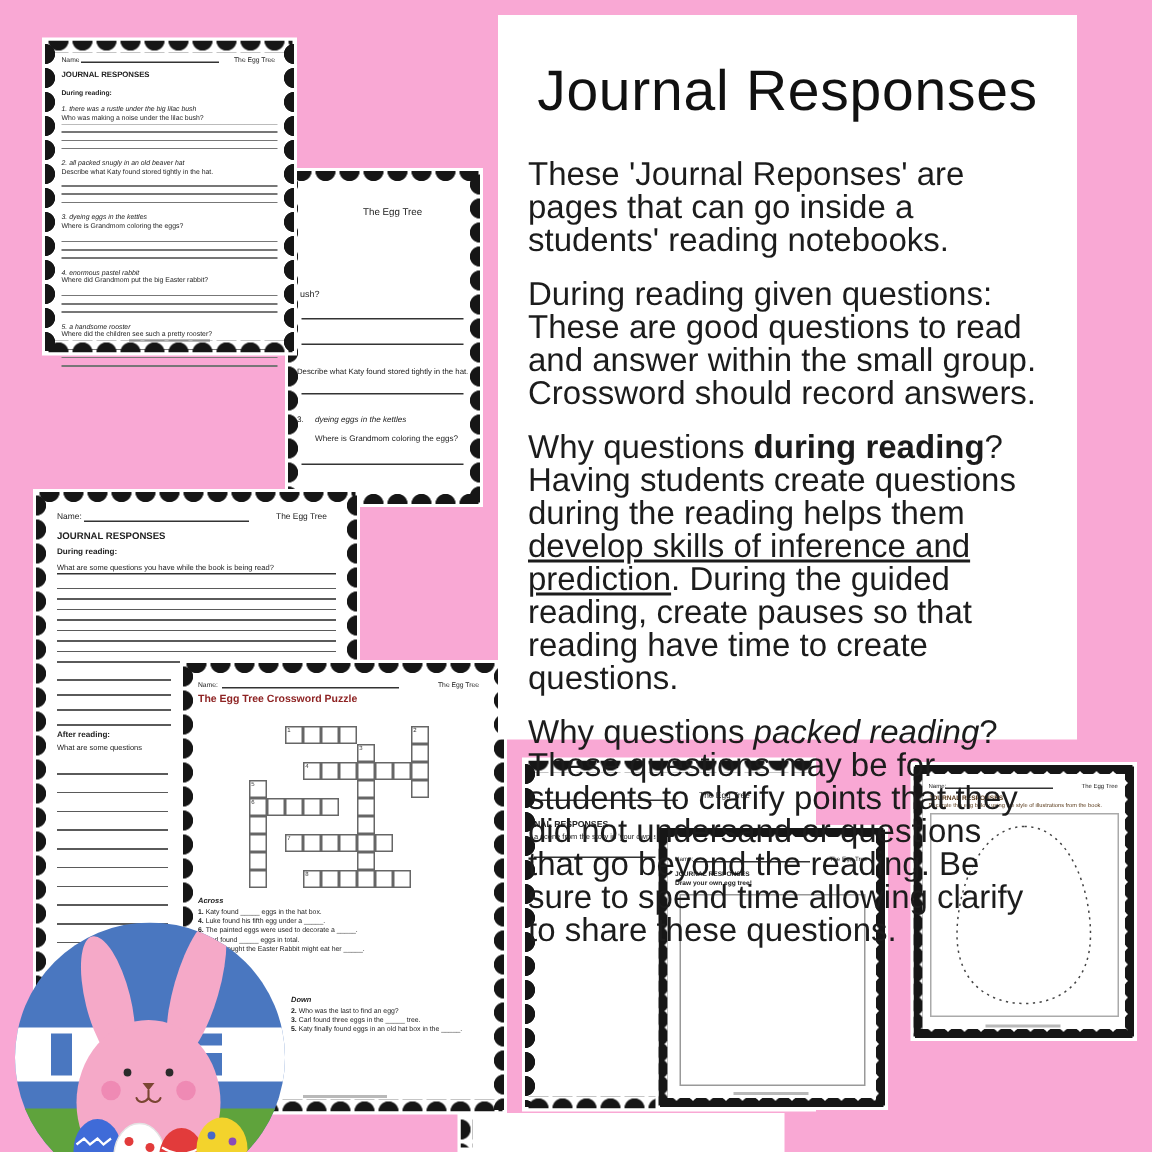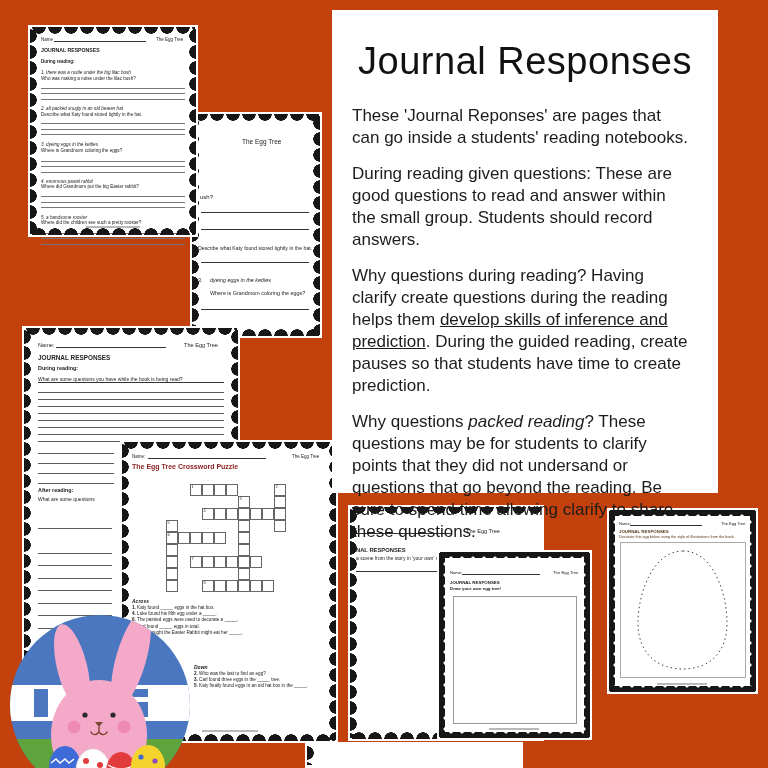--- a/index.html
+++ b/index.html
@@ -1,17 +1,17 @@
 <!DOCTYPE html>
 <html><head>
 <meta charset="utf-8">
 <style>
   html,body{margin:0;padding:0;}
   #canvas{position:relative;width:768px;height:768px;overflow:hidden;
-    background:#c2410c;font-family:"Liberation Sans",sans-serif;color:#222;}
+    background:#f9a8d4;font-family:"Liberation Sans",sans-serif;color:#222;}
   .page{position:absolute;background:#fff;}
   .sc{position:absolute;pointer-events:none;}
   .sc.t{top:2px;left:3px;right:3px;height:8px;
     background:radial-gradient(circle at 50% 0,#161616 6.5px,transparent 7px) left top/16px 8px repeat-x;}
   .sc.b{bottom:2px;left:3px;right:3px;height:8px;
     background:radial-gradient(circle at 50% 100%,#161616 6.5px,transparent 7px) left bottom/16px 8px repeat-x;}
   .sc.l{left:2px;top:3px;bottom:3px;width:8px;
     background:radial-gradient(circle at 0 50%,#161616 6.5px,transparent 7px) left top/8px 16px repeat-y;}
   .sc.r{right:2px;top:3px;bottom:3px;width:8px;
     background:radial-gradient(circle at 100% 50%,#161616 6.5px,transparent 7px) right top/8px 16px repeat-y;}
@@ -23,23 +23,23 @@
   .ti{font-style:italic;}
   .nameline{border-bottom:1px solid #333;}
   .wline{border-bottom:1px solid #333;}
   .glines{background-image:repeating-linear-gradient(to bottom,transparent 0,
      transparent calc(var(--p) - 1px),#5a5a5a calc(var(--p) - 1px),#5a5a5a var(--p));}
   .foot{position:absolute;height:2px;background:#b9b9b9;}
   
   #panel{position:absolute;left:332px;top:10px;width:386px;height:483px;background:#fff;}
   #panel h1{margin:30px 10px 0 10px;text-align:center;font-size:38px;font-weight:normal;
     letter-spacing:0.5px;color:#111;}
-  #panel .para{margin:0 26px 0 20px;padding-top:14px;font-size:17px;line-height:22px;color:#1c1c1c;}
+  #panel .para{margin:0 26px 0 20px;padding-top:14px;font-size:22px;line-height:22px;color:#1c1c1c;}
   #panel .para:first-of-type{padding-top:22px;}
-  .seg-b{font-weight:normal;}
+  .seg-b{font-weight:bold;}
   .seg-i{font-style:italic;}
   .seg-u{text-decoration:underline;}
   
   .xcell{position:absolute;width:12px;height:12px;background:#fff;border:1px solid #666;box-sizing:border-box;}
   .xnum{position:absolute;font-size:4px;line-height:4px;color:#333;}
   .clue{font-size:4.6px;line-height:6.2px;color:#1a1a1a;}
   .clue b{font-weight:bold;}
   
   .qa{margin-bottom:6px;}
   .qa .q1{font-size:4.6px;line-height:5.6px;font-style:italic;white-space:nowrap;}
@@ -249,22 +249,22 @@
   <div class="sc t"></div>
       <div class="sc l"></div>
       <div class="sc r"></div>
       <div class="sc b"></div>
     </div>
 
   <div id="panel" style="z-index:9;">
     <h1>Journal Responses</h1>
     <div id="panel-paras">
         <div class="para"><span>These 'Journal Reponses' are pages that can go inside a students' reading notebooks.</span></div>
-        <div class="para"><span>During reading given questions: These are good questions to read and answer within the small group. Students should record answers.</span></div>
-        <div class="para"><span>Why questions </span><span class="seg-b">during reading</span><span>? Having clarify create questions during the reading helps them </span><span class="seg-u">develop skills of inference and prediction</span><span>. During the guided reading, create pauses so that students have time to create prediction.</span></div>
+        <div class="para"><span>During reading given questions: These are good questions to read and answer within the small group. Crossword should record answers.</span></div>
+        <div class="para"><span>Why questions </span><span class="seg-b">during reading</span><span>? Having students create questions during the reading helps them </span><span class="seg-u">develop skills of inference and prediction</span><span>. During the guided reading, create pauses so that reading have time to create questions.</span></div>
         <div class="para"><span>Why questions </span><span class="seg-i">packed reading</span><span>? These questions may be for students to clarify points that they did not undersand or questions that go beyond the reading. Be sure to spend time allowing clarify to share these questions.</span></div>
       </div>
   </div>
 
   <div class="abs" style="left:10px;top:615px;width:180px;height:180px;z-index:10;">
     <svg width="180" height="180" viewBox="0 0 180 180">
       <defs>
           <clipPath id="badgeclip">
             <circle cx="90" cy="90" r="90"></circle>
           </clipPath>

